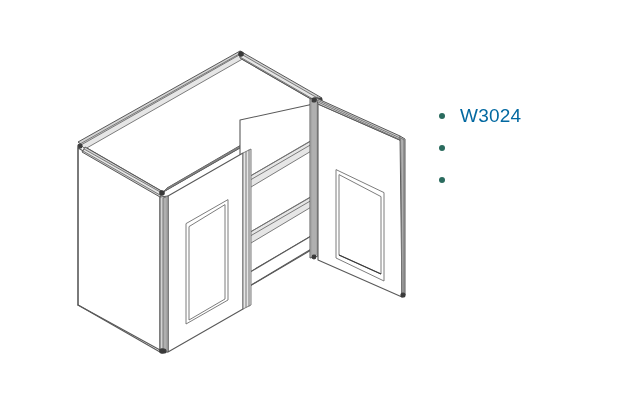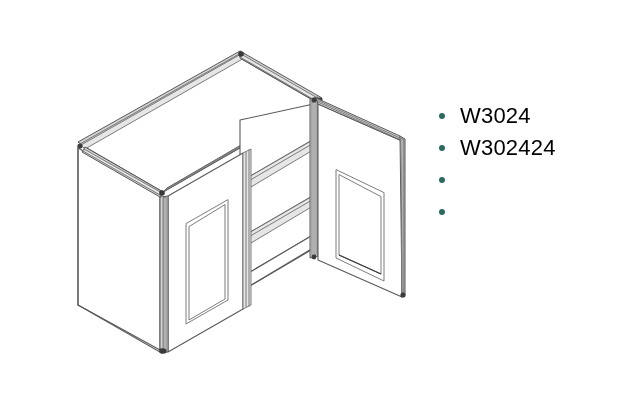--- a/index.html
+++ b/index.html
@@ -38,24 +38,24 @@
     margin: 0;
     padding: 0;
     list-style: none;
   }
   #sku-list li {
     position: relative;
     display: flex;
     align-items: center;
     height: 32px;
     padding-left: 30px;
-    font-size: 22px;
+    font-size: 19px;
     line-height: 32px;
     letter-spacing: 0.2px;
-    color: #000000;
+    color: #0369a1;
     white-space: nowrap;
   }
   #sku-list li .bullet {
     position: absolute;
     left: 9px;
     top: 50%;
     width: 6px;
     height: 6px;
     margin-top: -3px;
     border-radius: 50%;
@@ -184,23 +184,19 @@
     </svg>
   </div>
 
   <ul id="sku-list">
     <li>
       <span class="bullet"></span>
       <span>W3024</span>
     </li>
     <li>
       <span class="bullet"></span>
-      <span>W302424</span>
-    </li>
-    <li>
-      <span class="bullet"></span>
     </li>
     <li>
       <span class="bullet"></span>
     </li>
   </ul>
 
 </div>
 
 </body></html>

